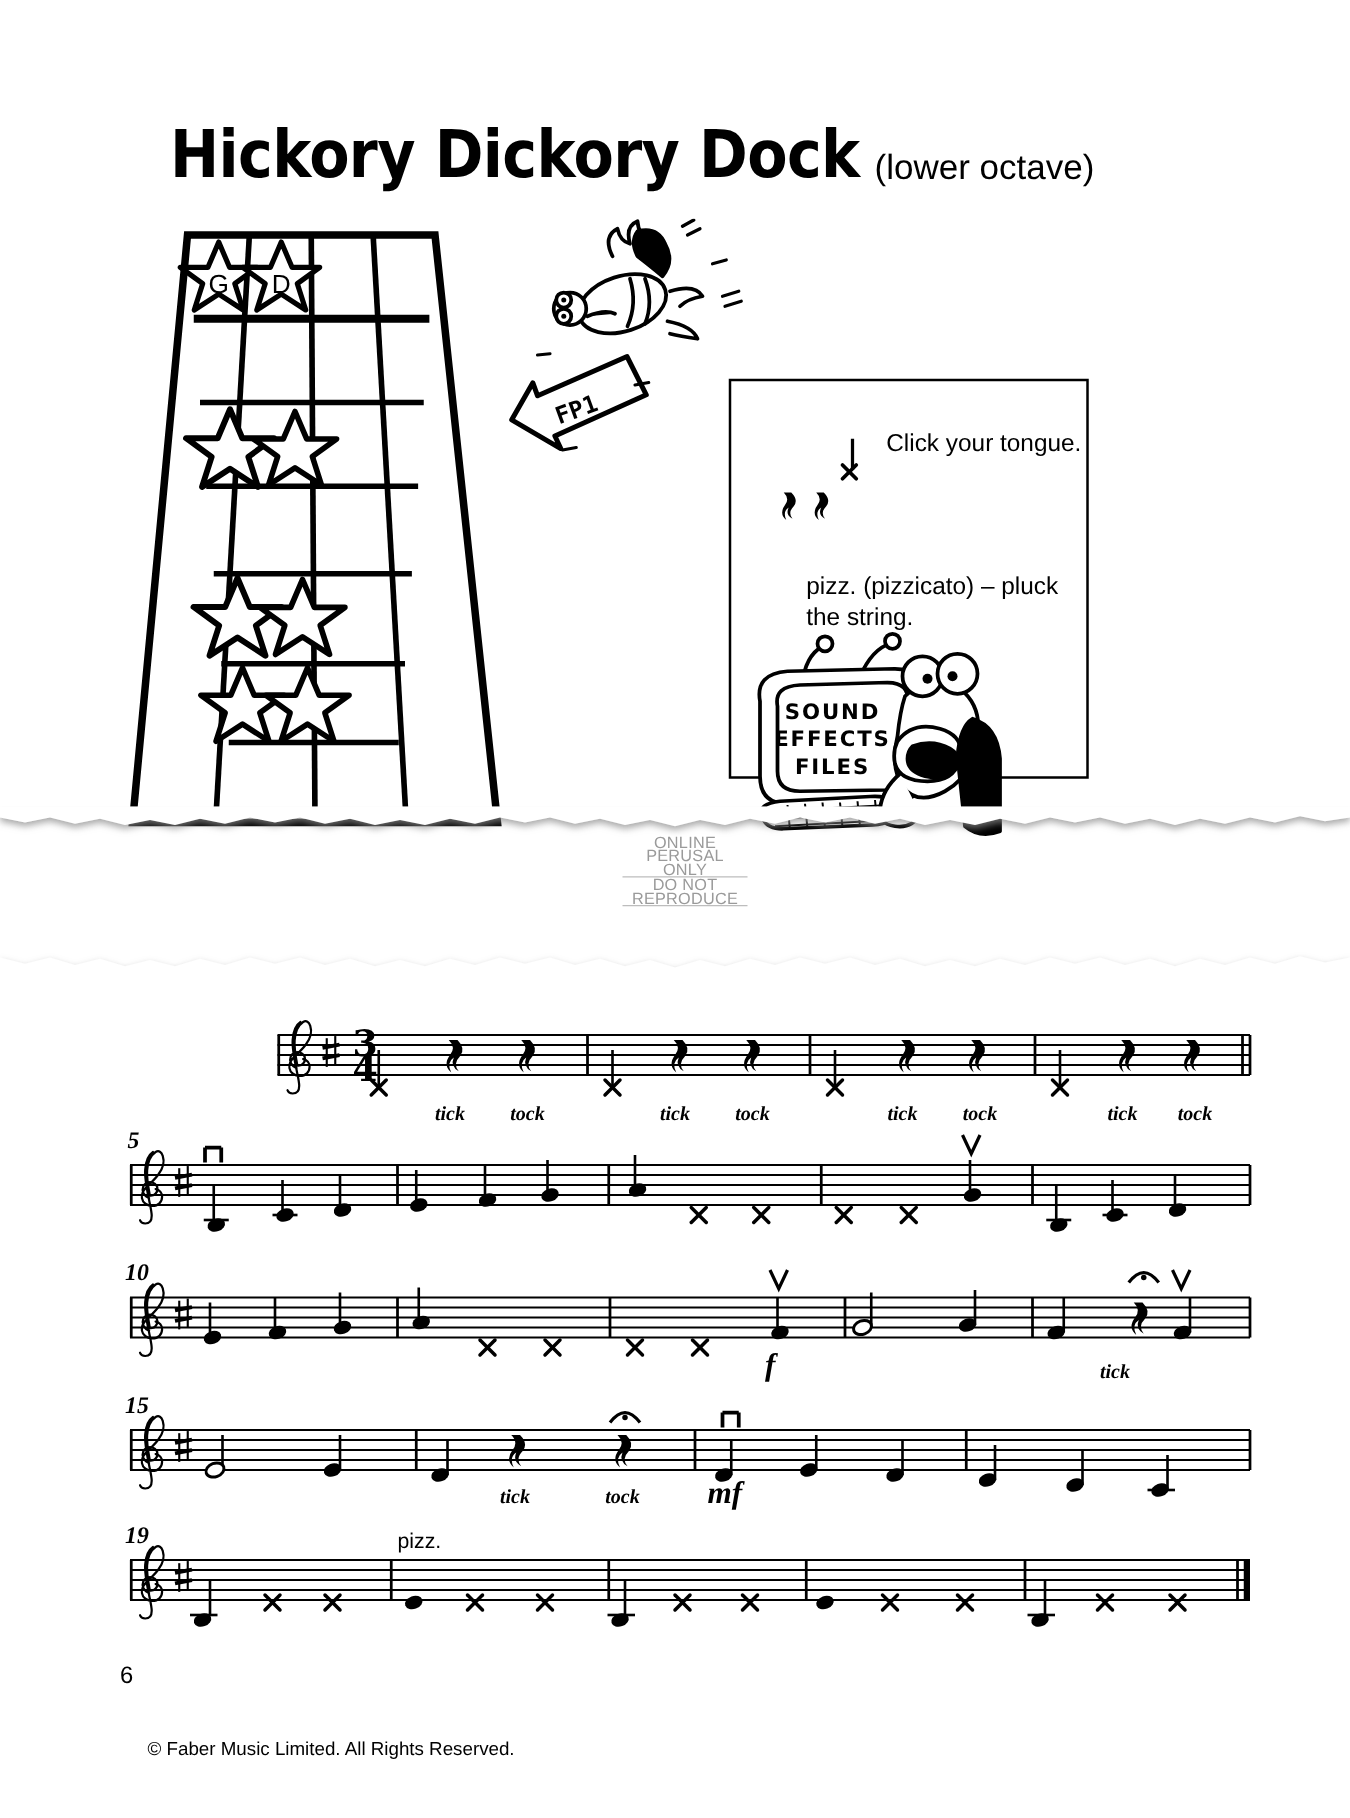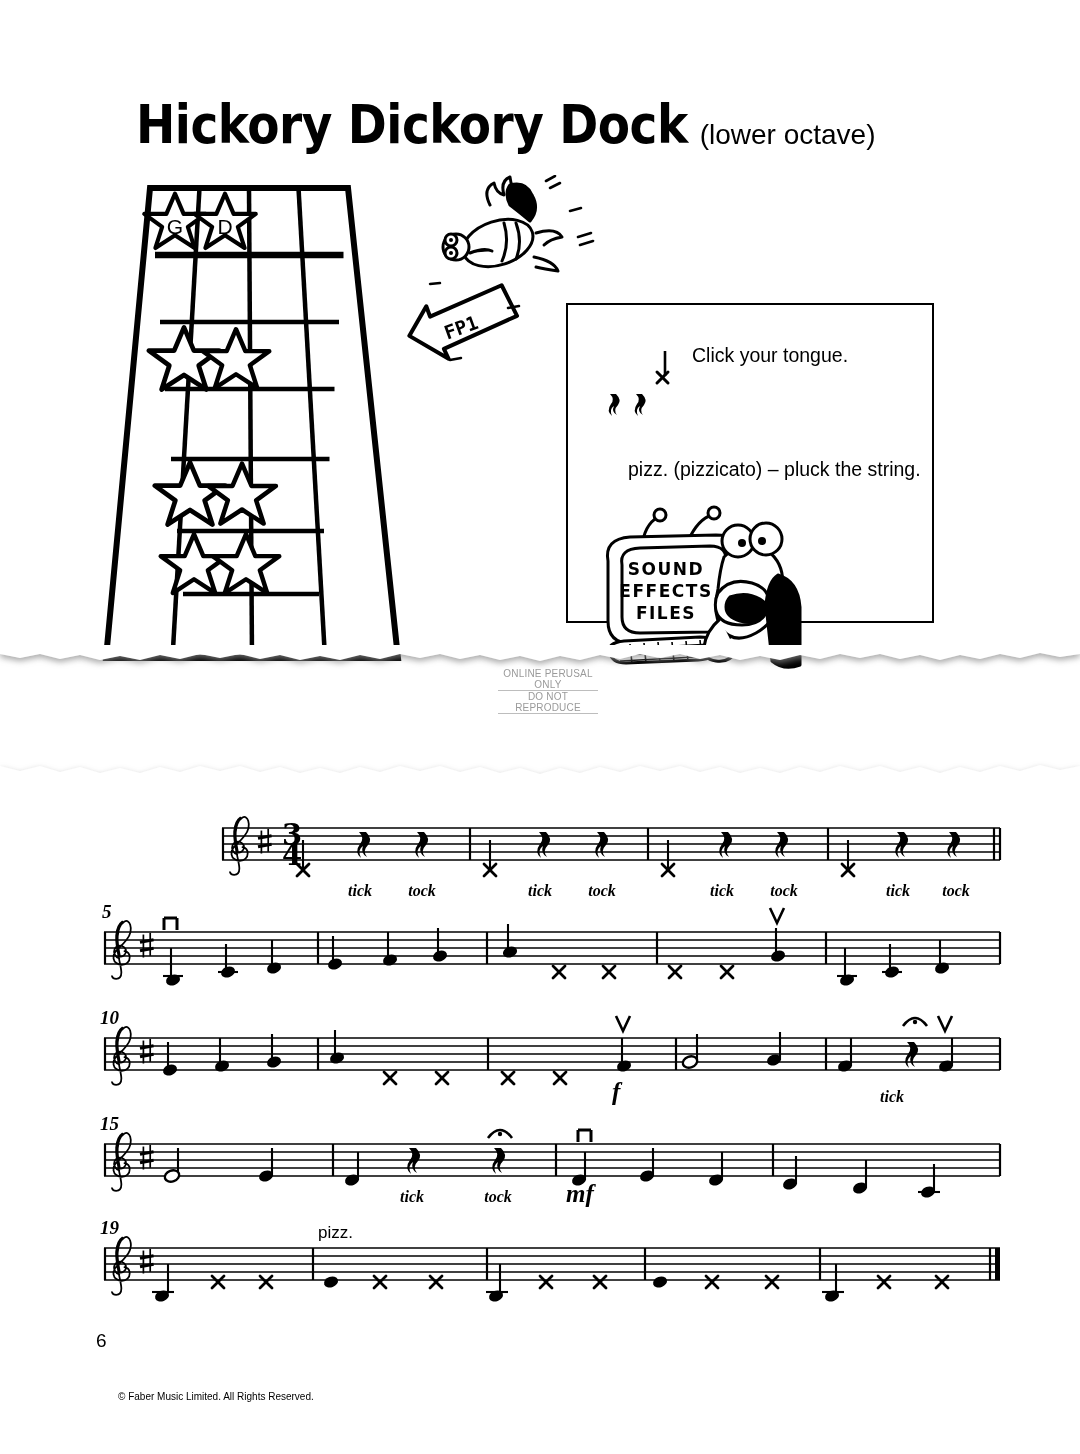--- a/index.html
+++ b/index.html
@@ -30,21 +30,21 @@
   
   #fingerboard{position:absolute;left:98px;top:183px;width:320px;height:480px;}
   #fingerboard svg{display:block;}
 
   
   #fp1-arrow{position:absolute;left:390px;top:272px;width:150px;height:100px;}
   #bug-character{position:absolute;left:418px;top:175px;width:200px;height:120px;}
 
   
   #legend-box{
-    position:absolute;left:566px;top:303px;width:368px;height:320px;
+    position:absolute;left:583px;top:303px;width:288px;height:320px;
     border:2.5px solid #000;background:transparent;box-sizing:border-box;
   }
   .legend-row{position:absolute;display:flex;align-items:flex-start;}
   #legend-row-click{left:60px;top:38px;}
   #legend-row-ticktock{left:28px;top:85px;}
   #legend-row-pizz{left:48px;top:152px;}
   .legend-sym{width:64px;flex:0 0 64px;text-align:center;}
   .legend-text{
     font-family:"Liberation Sans", sans-serif;
     font-size:19.5px;line-height:25px;color:#000;white-space:pre-line;
@@ -55,36 +55,36 @@
   #sound-effects-files{position:absolute;left:592px;top:497px;width:250px;height:185px;}
 
   
   .torn{position:absolute;left:0;width:1080px;height:40px;overflow:visible;}
   #torn-edge-top{top:645px;}
   #torn-edge-bottom{top:752px;}
 
   
   #perusal-watermark{
     position:absolute;left:498px;top:668px;width:100px;text-align:center;
-    font-family:"Liberation Sans", sans-serif;font-size:10px;
+    font-family:"Liberation Sans", sans-serif;font-size:13px;
     color:#9a9a9a;line-height:11px;letter-spacing:.2px;
   }
   #perusal-watermark span{display:block;border-bottom:.5px solid #bdbdbd;}
 
   
   #music{position:absolute;left:0;top:800px;width:1080px;height:520px;}
 
   
   #page-number{
     position:absolute;left:96px;top:1330px;
     font-family:"Liberation Sans", sans-serif;font-size:19px;
   }
   #copyright-line{
     position:absolute;left:118px;top:1391px;
-    font-family:"Liberation Sans", sans-serif;font-size:10px;
+    font-family:"Liberation Sans", sans-serif;font-size:15px;
   }
   #download-notice{
     position:absolute;left:757px;top:1391px;
     font-family:"Liberation Sans", sans-serif;font-size:13.5px;line-height:19px;
   }
 </style>
 </head>
 <body>
 
 <div class="page">

